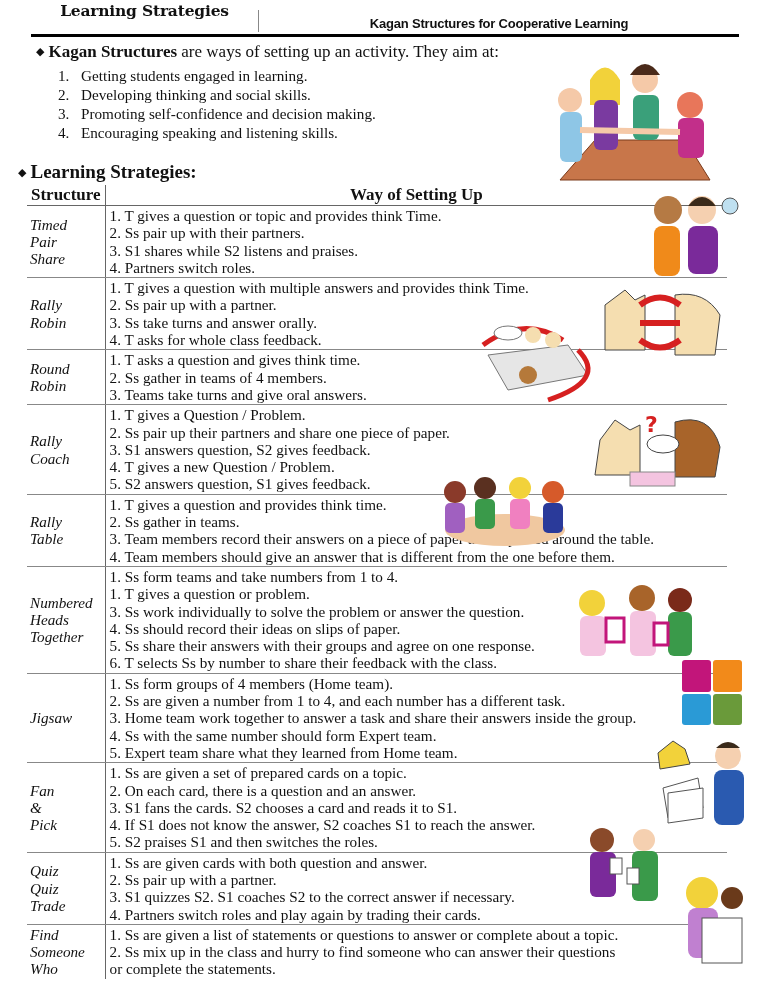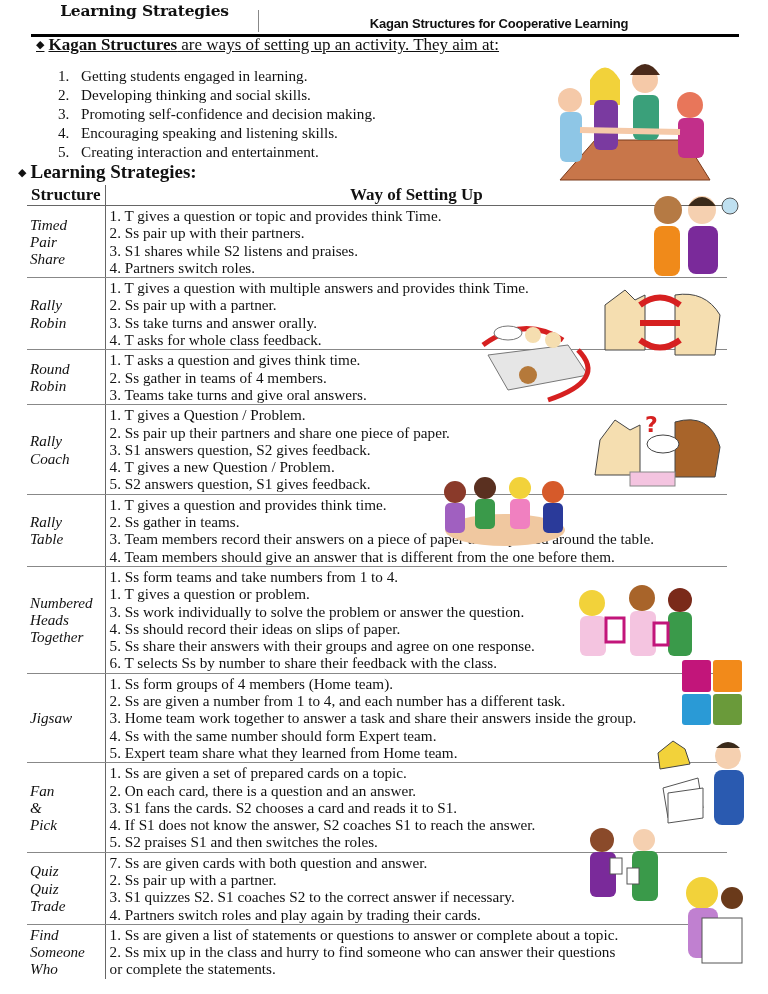--- a/index.html
+++ b/index.html
@@ -5,21 +5,21 @@
   html, body { margin: 0; padding: 0; background: #fff; }
   body { width: 768px; height: 994px; position: relative; overflow: hidden;
          font-family: "Liberation Serif", "DejaVu Serif", serif; color: #111; }
   .header { position: absolute; left: 31px; top: 8px; width: 708px; height: 26px;
             border-bottom: 3px solid #000; display: flex; align-items: flex-end; }
   .header .left { width: 227px; text-align: center; font-family: "DejaVu Serif", serif;
             font-weight: bold; font-size: 15.5px; padding-bottom: 14px; letter-spacing: -0.2px; }
   .header .sep { width: 1px; height: 22px; background: #888; margin-bottom: 2px; }
   .header .right { flex: 1; text-align: center; font-family: Liberation Sans, sans-serif;
             font-weight: bold; font-size: 13px; padding-bottom: 3px; letter-spacing: -0.2px; }
-  .intro { position: absolute; left: 36px; top: 35px; font-size: 17px; text-decoration: underline; }
+  .intro { position: absolute; left: 36px; top: 42px; font-size: 17px; }
   .intro b { font-weight: bold; }
   .bullet { font-size: 11px; vertical-align: 2px; margin-right: 4px; }
   .aims { position: absolute; left: 55px; top: 63px; margin: 3px; padding: 0; list-style: none; font-size: 15.2px; line-height: 19px; }
   .aims li span.num { display: inline-block; width: 23px; }
   .strat-title { position: absolute; left: 18px; top: 161px; font-size: 19px; font-weight: bold; }
   table.kagan { position: absolute; left: 27px; top: 185px; width: 700px; border-collapse: collapse; font-size: 15.2px; }
   table.kagan th { font-weight: bold; font-size: 17px; padding: 0 4px; height: 20px; border-bottom: 1px solid #666; }
   table.kagan th.c1 { width: 66px; border-right: 1px solid #666; text-align: center; }
   table.kagan td { vertical-align: middle; border-bottom: 1px solid #888; padding: 1px 0 1px 4px; line-height: 17.3px; }
   table.kagan td.c1 { text-align: left; font-style: italic; border-right: 1px solid #666; padding: 0 3px; }
@@ -38,21 +38,20 @@
 
 <div class="intro">
   <span class="bullet">◆</span><b>Kagan Structures</b><span> are ways of setting up an activity. They aim at:</span>
 </div>
 
 <ol class="aims">
   <li><span class="num">1.</span><span>Getting students engaged in learning.</span></li>
   <li><span class="num">2.</span><span>Developing thinking and social skills.</span></li>
   <li><span class="num">3.</span><span>Promoting self-confidence and decision making.</span></li>
   <li><span class="num">4.</span><span>Encouraging speaking and listening skills.</span></li>
-  <li><span class="num">5.</span><span>Creating interaction and entertainment.</span></li>
 </ol>
 
 <div class="strat-title">
   <span class="bullet">◆</span><span>Learning Strategies:</span>
 </div>
 
 <table class="kagan">
   <thead>
     <tr>
       <th class="c1">Structure</th>
@@ -162,21 +161,21 @@
           <span class="step">5. S2 praises S1 and then switches the roles.</span>
         </td>
       </tr>
       <tr>
         <td class="c1">
           <span class="step">Quiz</span>
           <span class="step">Quiz</span>
           <span class="step">Trade</span>
         </td>
         <td>
-          <span class="step">7. Ss are given cards with both question and answer.</span>
+          <span class="step">1. Ss are given cards with both question and answer.</span>
           <span class="step">2. Ss pair up with a partner.</span>
           <span class="step">3. S1 quizzes S2. S1 coaches S2 to the correct answer if necessary.</span>
           <span class="step">4. Partners switch roles and play again by trading their cards.</span>
         </td>
       </tr>
       <tr>
         <td class="c1">
           <span class="step">Find</span>
           <span class="step">Someone</span>
           <span class="step">Who</span>

